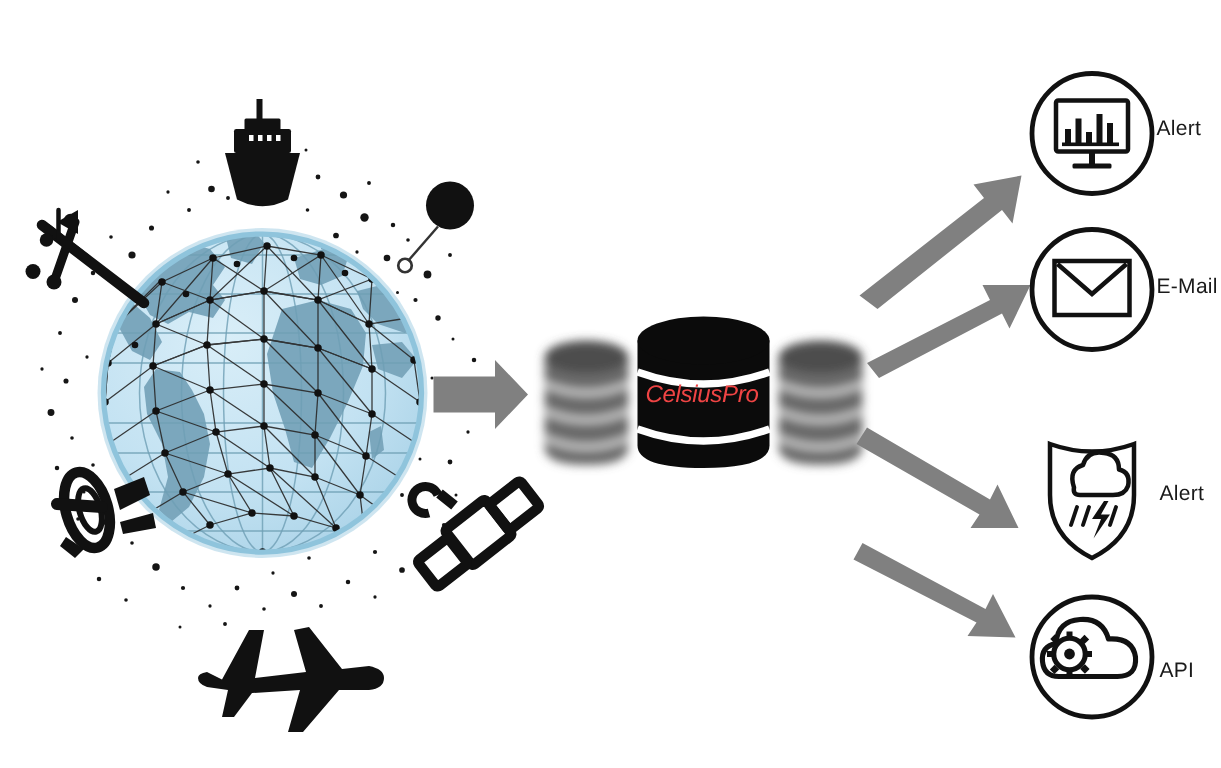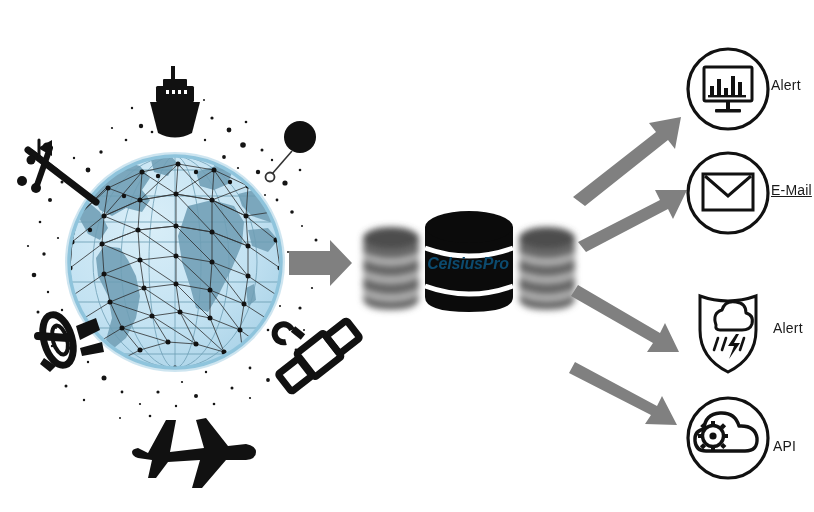--- a/index.html
+++ b/index.html
@@ -23,34 +23,34 @@
   }
   .out-label {
     position: absolute;
     font-family: "Liberation Sans", sans-serif;
     font-size: 14px;
     color: #1a1a1a;
     white-space: nowrap;
     letter-spacing: 0.2px;
   }
   #label-online { left: 771px; top: 77px; }
-  #label-email  { left: 771px; top: 182px; text-decoration: underline; }
+  #label-email  { left: 771px; top: 182px; }
   #label-alert  { left: 773px; top: 320px; text-align: right; }
   #label-api    { left: 773px; top: 438px; }
   .db-label {
     position: absolute;
     left: 413px;
     top: 255px;
     width: 110px;
     text-align: center;
     font-family: "Liberation Sans", sans-serif;
     font-style: italic;
-    font-weight: bold;
+    font-weight: normal;
     font-size: 16px;
-    color: #0c4a6e;
+    color: #ef4444;
     letter-spacing: -0.2px;
     pointer-events: none;
   }
 </style>
 </head>
 <body>
 
 <svg id="canvas" viewBox="0 0 814 512">
   <defs>
     <clipPath id="globeClip">

